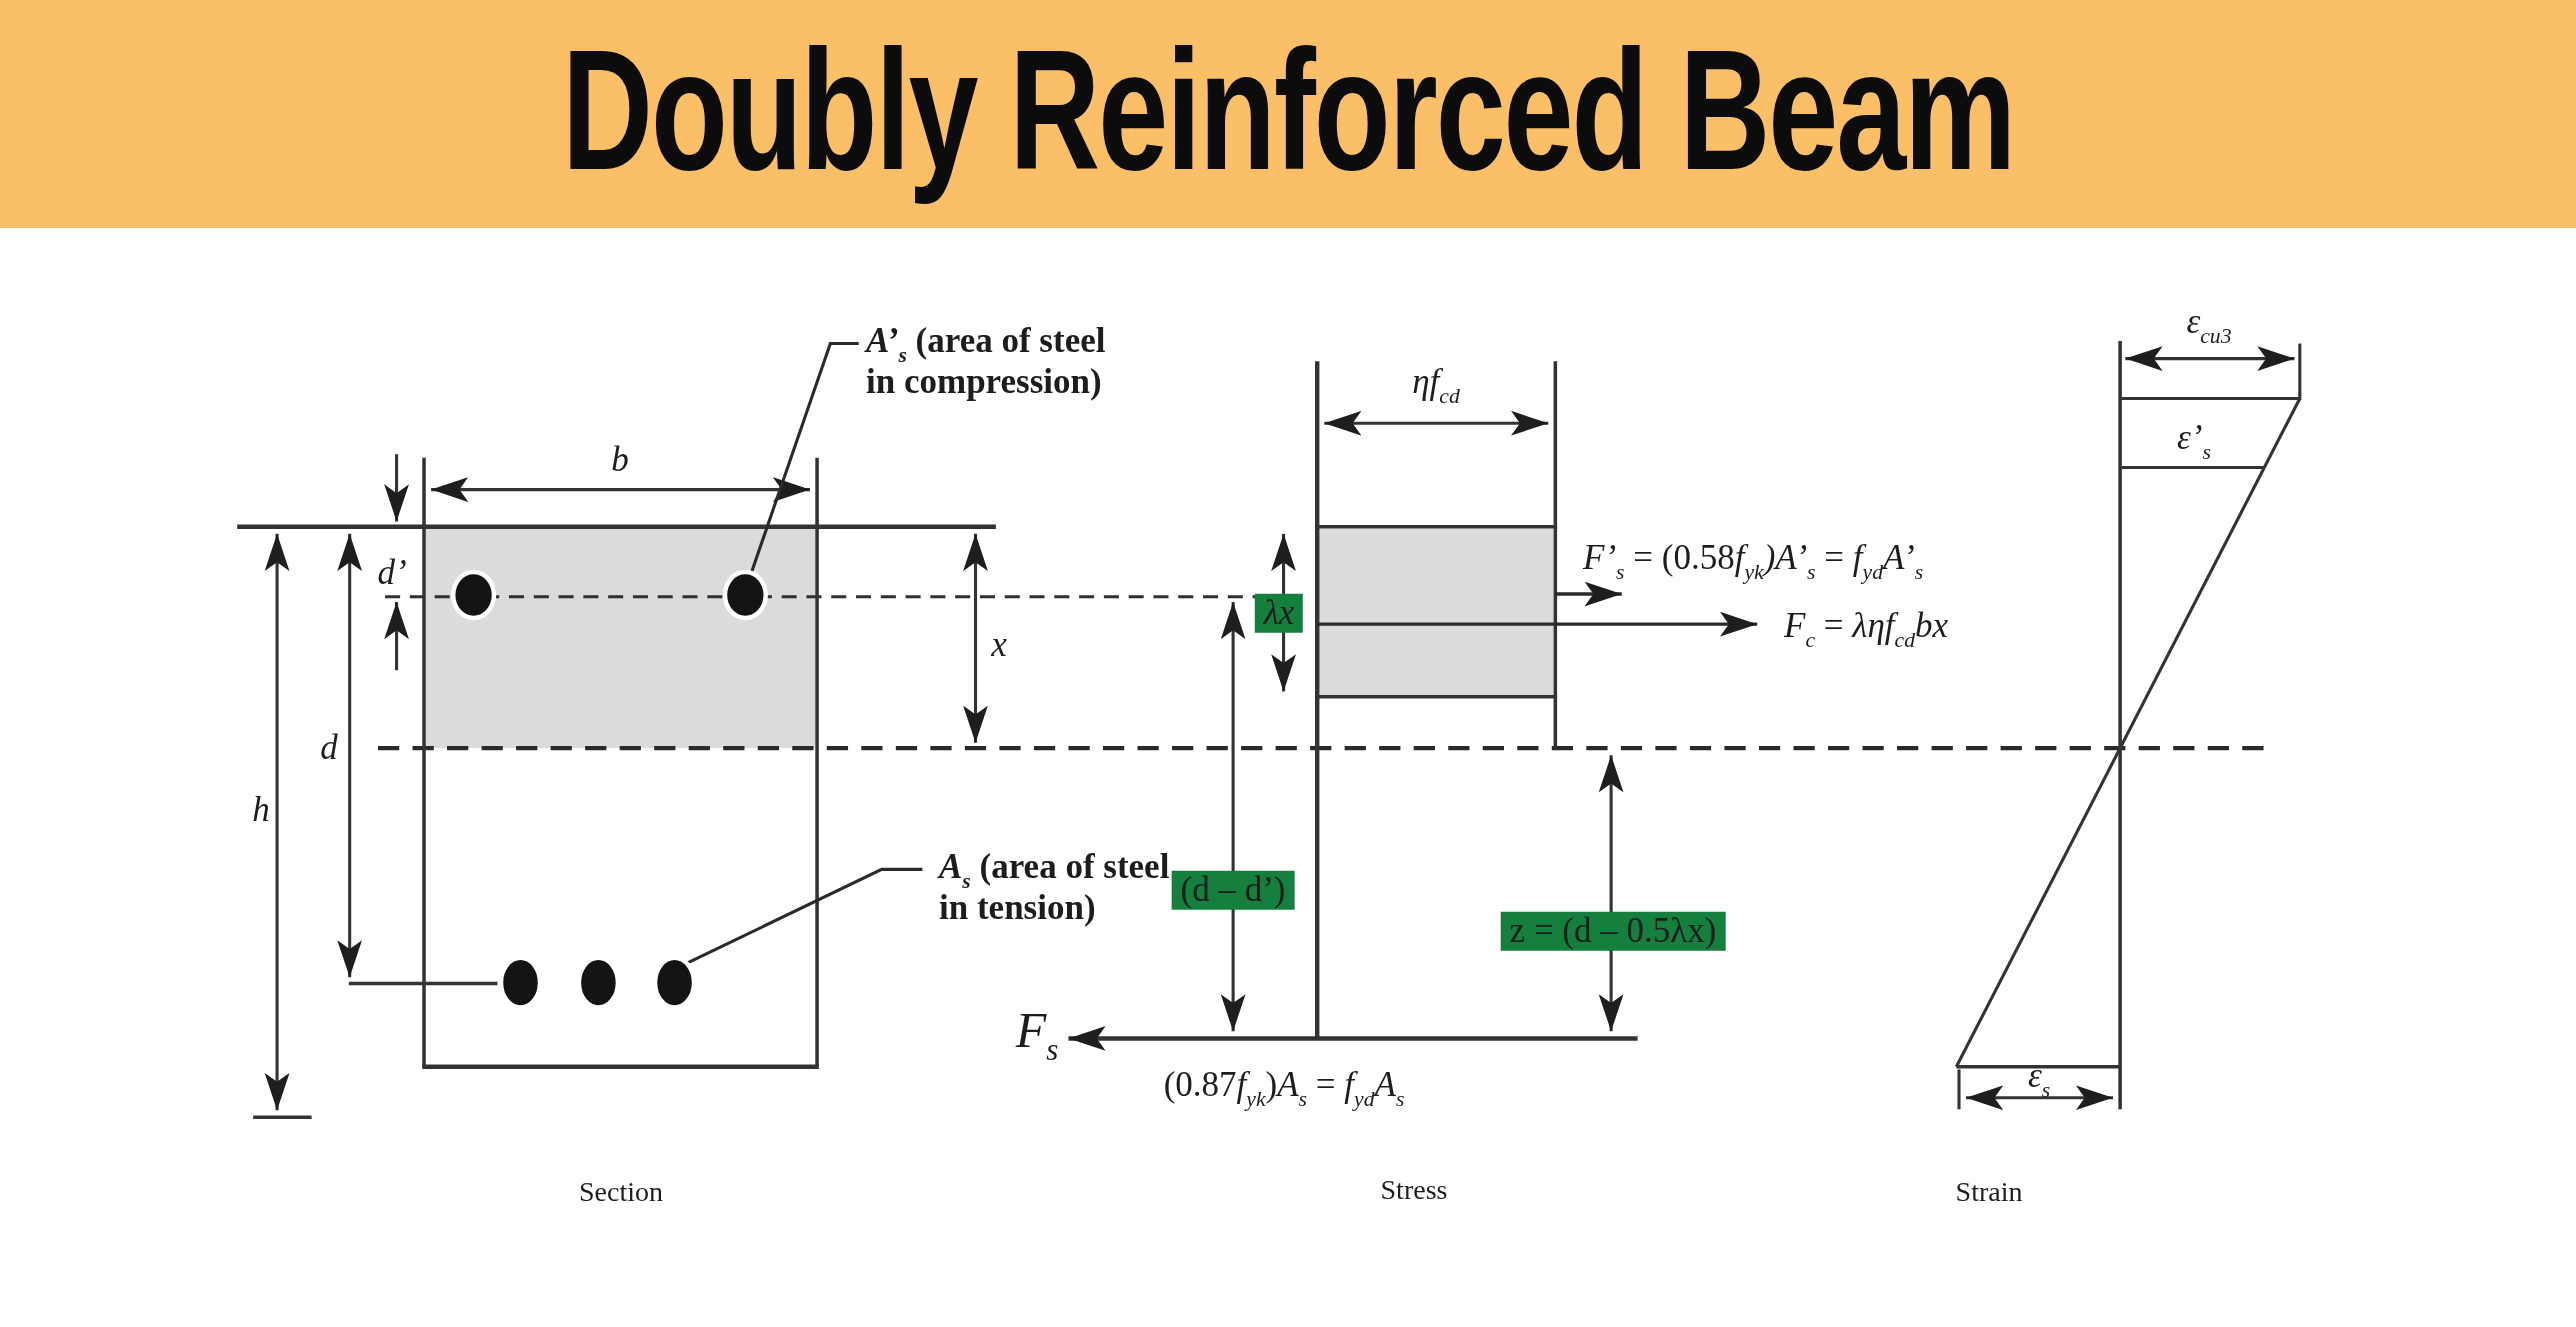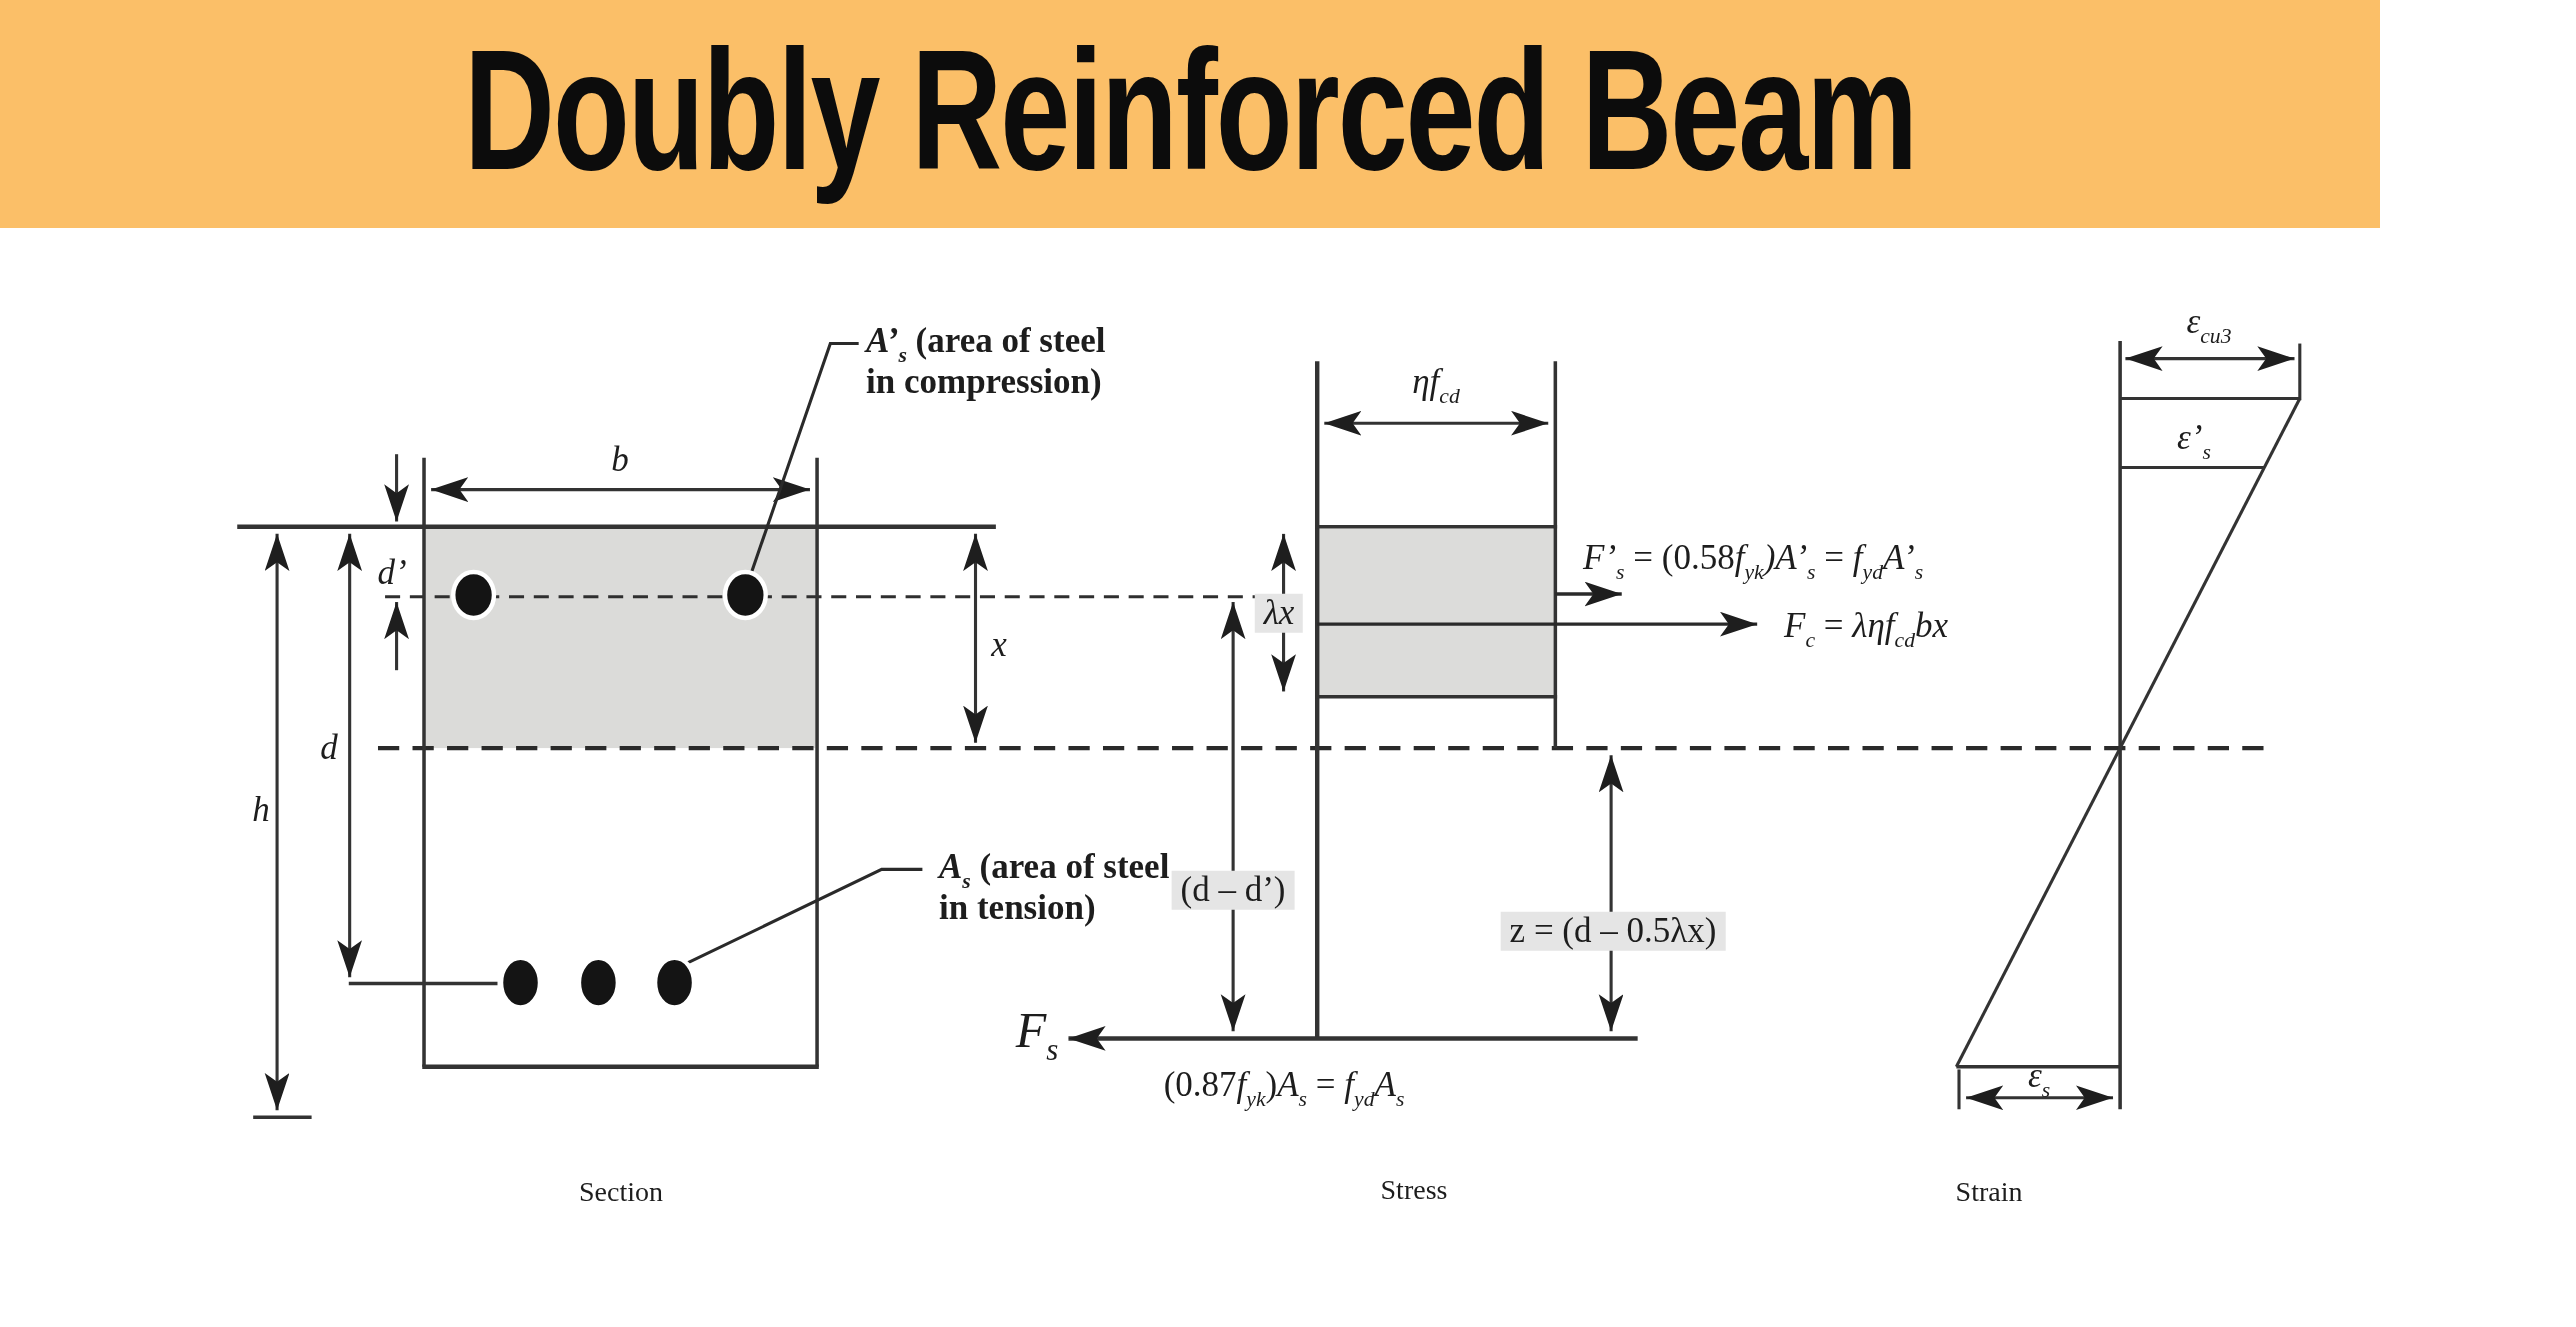--- a/index.html
+++ b/index.html
@@ -1,33 +1,33 @@
 <!DOCTYPE html>
 <html style="font-size:14px"><head>
 <meta charset="utf-8">
 <style>
   html,body{margin:0;padding:0;width:2576px;height:1328px;background:#ffffff;}
   #stage{position:relative;width:2576px;height:1328px;background:#ffffff;overflow:hidden;
          font-family:"Liberation Serif", serif;color:#1d1d1d;}
   
-  #banner{position:absolute;left:0;top:0;width:2380px;height:228px;background:#fbbf68;
+  #banner{position:absolute;left:0;top:0;width:2576px;height:228px;background:#fbbf68;
           display:flex;align-items:center;justify-content:center;}
   #title{font-family:"Liberation Sans", sans-serif;font-weight:bold;font-size:170px;
          color:#0c0c0c;letter-spacing:-2.7px;transform:scaleX(0.74);transform-origin:center;
          white-space:nowrap;line-height:1;padding-bottom:8.9px;}
   
   #diagram{position:absolute;left:0;top:0;width:2576px;height:1328px;}
   
   .lbl{position:absolute;font-size:35px;line-height:1.1;white-space:nowrap;color:#1d1d1d;
        transform:translate(-50%,-50%);}
   .lbl.left{transform:translate(0,-50%);}
   .lbl.block{transform:none;font-weight:bold;}
   .lbl sub{font-size:0.62em;font-style:italic;line-height:0;vertical-align:-0.45em;}
   .lbl i{font-style:italic;}
-  .wbg{background:#e5e5e5;padding:0 8.9px;}
+  .wbg{background:#15803d;padding:0 8.9px;}
   .caption{font-size:28px;}
   .big{font-size:50px;}
   .leader-text div{line-height:1.18;}
 </style>
 </head>
 <body>
 
 <div id="stage">
 
   <div id="banner">

